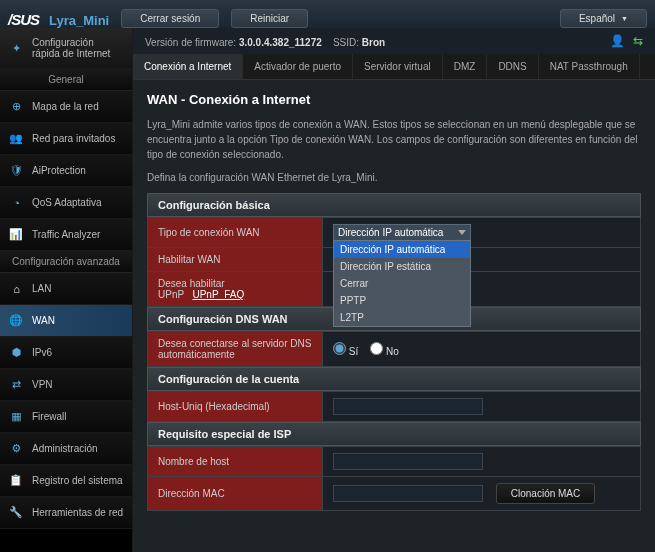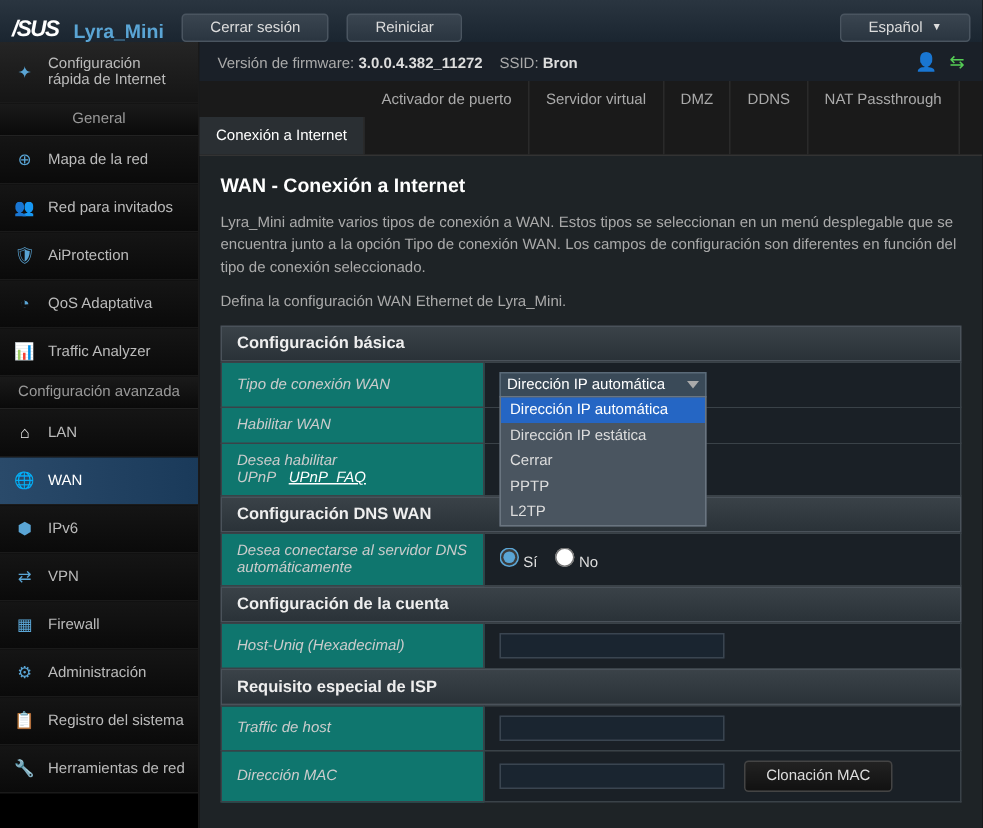--- a/index.html
+++ b/index.html
@@ -24,30 +24,30 @@
 
 .main { flex: 1; background: #1e2326; }
 .info-bar { background: #1a2028; padding: 6px 12px; font-size: 10px; color: #aaa; display: flex; align-items: flex-end; justify-content: space-between; }
 .info-bar b { color: #ddd; }
 .info-icons { display: flex; gap: 8px; }
 .info-icons span { color: #888; font-size: 12px; }
 .info-icons span.on { color: #5c5; }
 
 .tabs { display: flex; background: #1a1a1a; border-bottom: 1px solid #333; }
 .tab { padding: 7px 11px; font-size: 10px; color: #aaa; cursor: pointer; border-right: 1px solid #2a2a2a; }
-.tab.active { background: #2a2f33; color: #fff; margin-top: 24px; }
+.tab.active { background: #2a2f33; color: #fff; }
 
 .content { padding: 12px 14px; overflow-y: auto; height: 460px; }
 .page-title { color: #fff; font-size: 13px; font-weight: bold; margin-bottom: 10px; }
 .desc { color: #aaa; font-size: 10px; line-height: 1.5; margin-bottom: 8px; }
 
 .section-h { background: linear-gradient(to bottom, #3a4248, #2a3238); color: #eee; padding: 5px 10px; font-size: 11px; font-weight: bold; border: 1px solid #4a525a; }
 table.form { width: 100%; border-collapse: collapse; }
 table.form td { padding: 6px 10px; border: 1px solid #3a4248; font-size: 10px; color: #ccc; vertical-align: middle; }
-table.form td:first-child { width: 175px; background: #0f766e; font-style: italic; }
+table.form td:first-child { width: 175px; background: #7f1d1d; }
 table.form td:last-child { background: #1a2026; position: relative; }
 
 .select-box { background: #3a4a58; border: 1px solid #5a6a78; color: #fff; padding: 2px 4px; font-size: 10px; width: 138px; display: inline-flex; justify-content: space-between; align-items: center; cursor: pointer; }
 .select-box::after { content: ""; width: 0; height: 0; border-left: 4px solid transparent; border-right: 4px solid transparent; border-top: 5px solid #aaa; }
 .dropdown { position: absolute; top: 22px; left: 10px; width: 138px; background: #4a5560; border: 1px solid #6a7580; z-index: 10; }
 .dropdown-item { padding: 3px 6px; color: #ddd; font-size: 10px; cursor: pointer; }
 .dropdown-item.sel { background: #2566c4; color: #fff; }
 
 .radio-group { display: flex; gap: 12px; align-items: center; color: #ddd; }
 .radio-group input { accent-color: #5aa5d5; }
@@ -214,21 +214,21 @@
           <td>Host-Uniq (Hexadecimal)</td>
           <td><input class="text-input" style=""></td>
         </tr>
       </tbody>
         </table>
 
       <div class="section-h">Requisito especial de ISP</div>
       <table class="form">
         <tbody>
             <tr>
-          <td>Traffic de host</td>
+          <td>Nombre de host</td>
           <td><input class="text-input" style=""></td>
         </tr>
         <tr>
           <td>Dirección MAC</td>
           <td>
             <input class="text-input" style="">
             <button class="btn-dark">Clonación MAC</button>
           </td>
         </tr>
 

